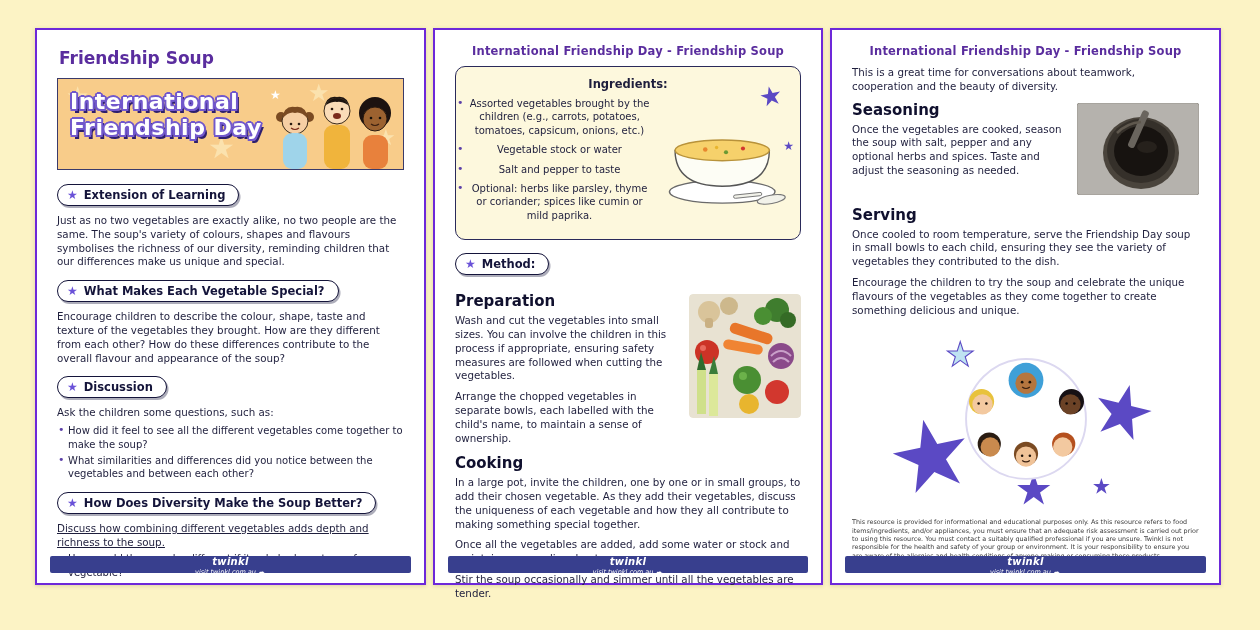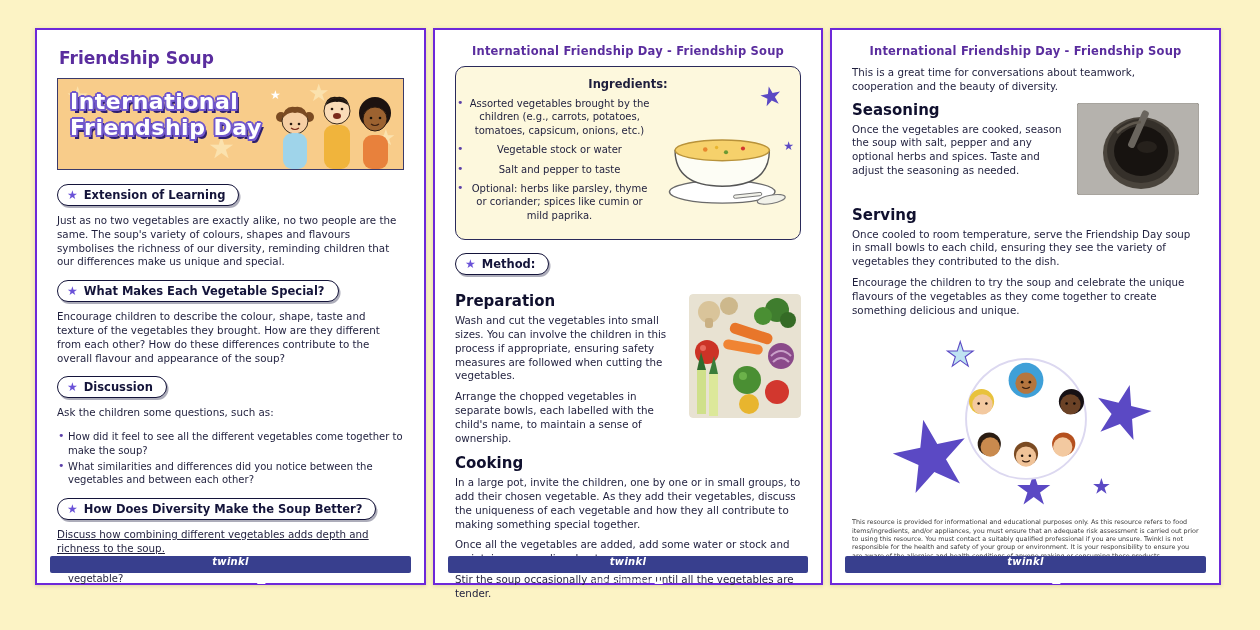--- a/index.html
+++ b/index.html
@@ -32,21 +32,21 @@
     padding:3px 13px 3px 9px; font-weight:bold; font-size:11.5px; color:#14143a;
     box-shadow:1.5px 2px 0 rgba(20,20,58,.35); margin-bottom:8px;
   }
   .pill .star { color:#6a52d8; font-size:12px; line-height:1; }
   .foot {
     position:absolute; left:13px; right:13px; bottom:10px; height:17px;
     background:#383f8e; border-radius:2px;
     display:flex; align-items:center; justify-content:space-between; padding:0 8px;flex-direction:column;
   }
   .brand { color:#fff; font-weight:bold; font-style:italic; font-size:10px; letter-spacing:.3px; }
-  .visit { color:#fff; font-size:6.5px; font-style:italic; display:flex; align-items:center; gap:0; text-decoration:none; cursor:pointer;margin-top:9px; }
+  .visit { color:#fff; font-size:6.5px; font-style:italic; display:flex; align-items:center; gap:0; text-decoration:none; cursor:pointer; }
   .cloud { font-size:10px; line-height:1; color:#fff; }
 
   
   .p1-title { color:#5a2d9e; font-size:17px; font-weight:bold; margin:4px 0 10px 2px; }
   .banner { position:relative; height:92px; background:#f8cc8a; border:1px solid #3a3a6a; overflow:hidden; margin-bottom:14px; }
   .bstar { position:absolute; color:#fbe2ae; line-height:1; }
   .bstar.w { color:#ffffff; }
   .banner-text { position:absolute; left:12px; top:10px; font-size:22px; font-weight:800; color:#fff; line-height:1.2; letter-spacing:.5px;
     text-shadow:
       -2px 0 0 #7258cc, 2px 0 0 #7258cc, 0 -2px 0 #7258cc, 0 2px 0 #7258cc,
@@ -131,21 +131,21 @@
         <span>What Makes Each Vegetable Special?</span>
       </div>
       <p class="body">Encourage children to describe the colour, shape, taste and texture of the vegetables they brought. How are they different from each other? How do these differences contribute to the overall flavour and appearance of the soup?</p>
     </div>
 
     <div class="sec">
       <div class="pill">
         <span class="star">★</span>
         <span>Discussion</span>
       </div>
-      <p class="body" style="margin-bottom:10px;">Ask the children some questions, such as:</p>
+      <p class="body" style="margin-bottom:4px;">Ask the children some questions, such as:</p>
       <ul class="blist">
         <li>How did it feel to see all the different vegetables come together to make the soup?</li>
         <li>What similarities and differences did you notice between the vegetables and between each other?</li>
       </ul>
     </div>
 
     <div class="sec">
       <div class="pill">
         <span class="star">★</span>
         <span>How Does Diversity Make the Soup Better?</span>

